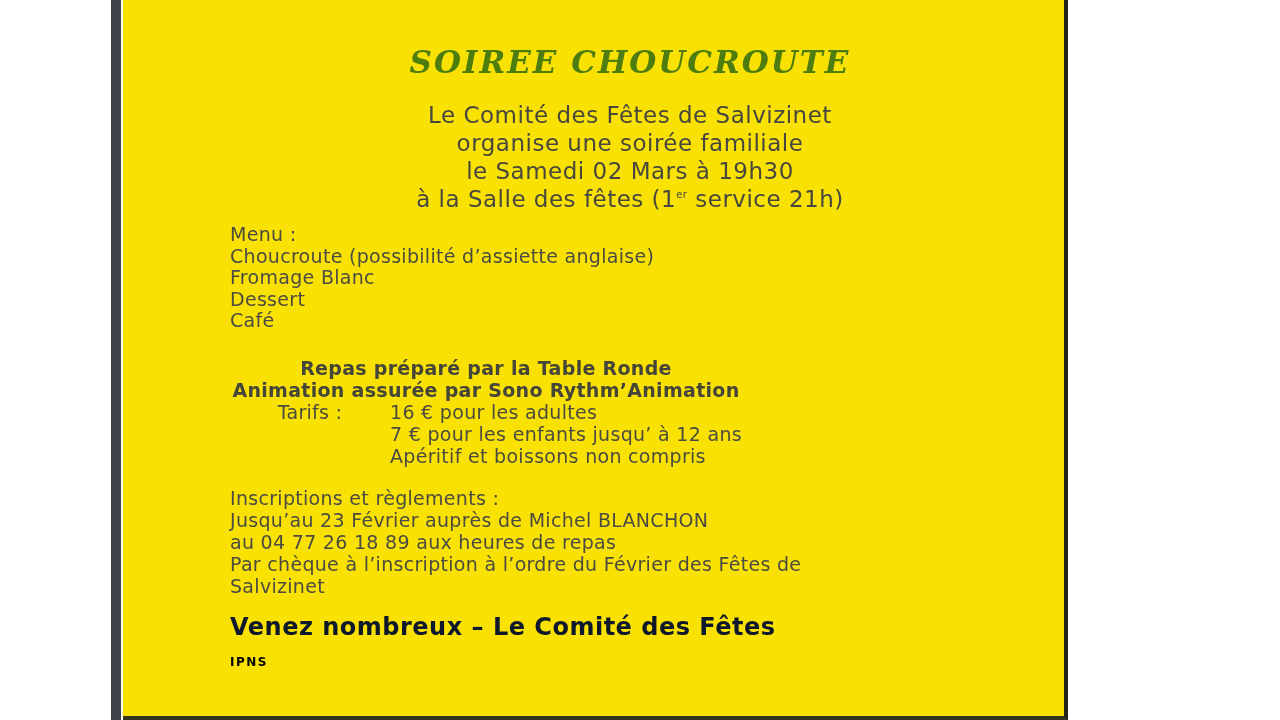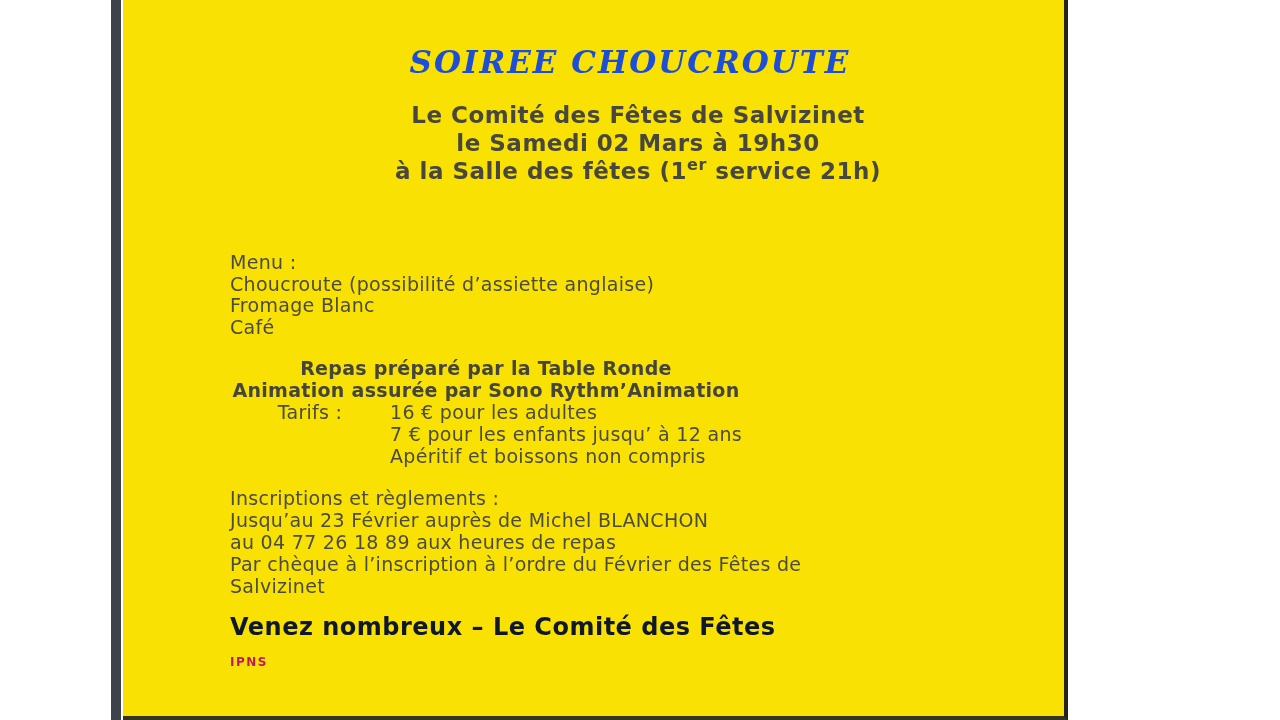--- a/index.html
+++ b/index.html
@@ -51,41 +51,41 @@
     top: 44px;
     left: 0;
     width: 100%;
     margin: 0;
     text-align: center;
     font-family: "DejaVu Serif", "Liberation Serif", serif;
     font-style: italic;
     font-weight: bold;
     font-size: 31px;
     letter-spacing: 2px;
-    color: #1d4ed8;
+    color: #4d7c0f;
   }
   .intro {
     position: absolute;
     top: 101px;
-    left: 8px;
+    left: 0;
     width: 100%;
     text-align: center;
     font-size: 23px;
-    font-weight: bold;
+    font-weight: normal;
     line-height: 28px;
     letter-spacing: 0.5px;
     color: #47473d;
   }
   .intro sup {
-    font-size: 16px;
+    font-size: 10px;
     line-height: 0;
   }
   .menu {
     position: absolute;
-    top: 252px;
+    top: 224px;
     left: 0;
     font-size: 19px;
     line-height: 21.5px;
     letter-spacing: 0.3px;
   }
   .details {
     position: absolute;
     top: 357px;
     left: 0;
     font-size: 19px;
@@ -116,45 +116,47 @@
     letter-spacing: 0.5px;
     color: #0f172a;
   }
   .ipns {
     position: absolute;
     top: 655px;
     left: 0;
     font-size: 12px;
     font-weight: bold;
     letter-spacing: 1.5px;
-    color: #be185d;
+    color: #000000;
   }
 </style>
 </head>
 <body>
 
 <div class="scan-stage">
 
   <div class="edge-strip"></div>
 
   <div class="paper">
     <div class="content">
 
       <h1 class="title">SOIREE CHOUCROUTE</h1>
 
       <div class="intro">
         <div>Le Comité des Fêtes de Salvizinet</div>
+        <div>organise une soirée familiale</div>
         <div>le Samedi 02 Mars à 19h30</div>
         <div><span>à la Salle des fêtes (1</span><sup>er</sup><span> service 21h)</span></div>
       </div>
 
       <div class="menu">
         <div>Menu :</div>
         <div>Choucroute (possibilité d’assiette anglaise)</div>
         <div>Fromage Blanc</div>
+        <div>Dessert</div>
         <div>Café</div>
       </div>
 
       <div class="details">
         <div class="bold-line">Repas préparé par la Table Ronde</div>
         <div class="bold-line">Animation assurée par Sono Rythm’Animation</div>
         <div class="tarif-row">
           <div class="tarif-label">Tarifs :</div>
           <div>16 € pour les adultes</div>
         </div>

